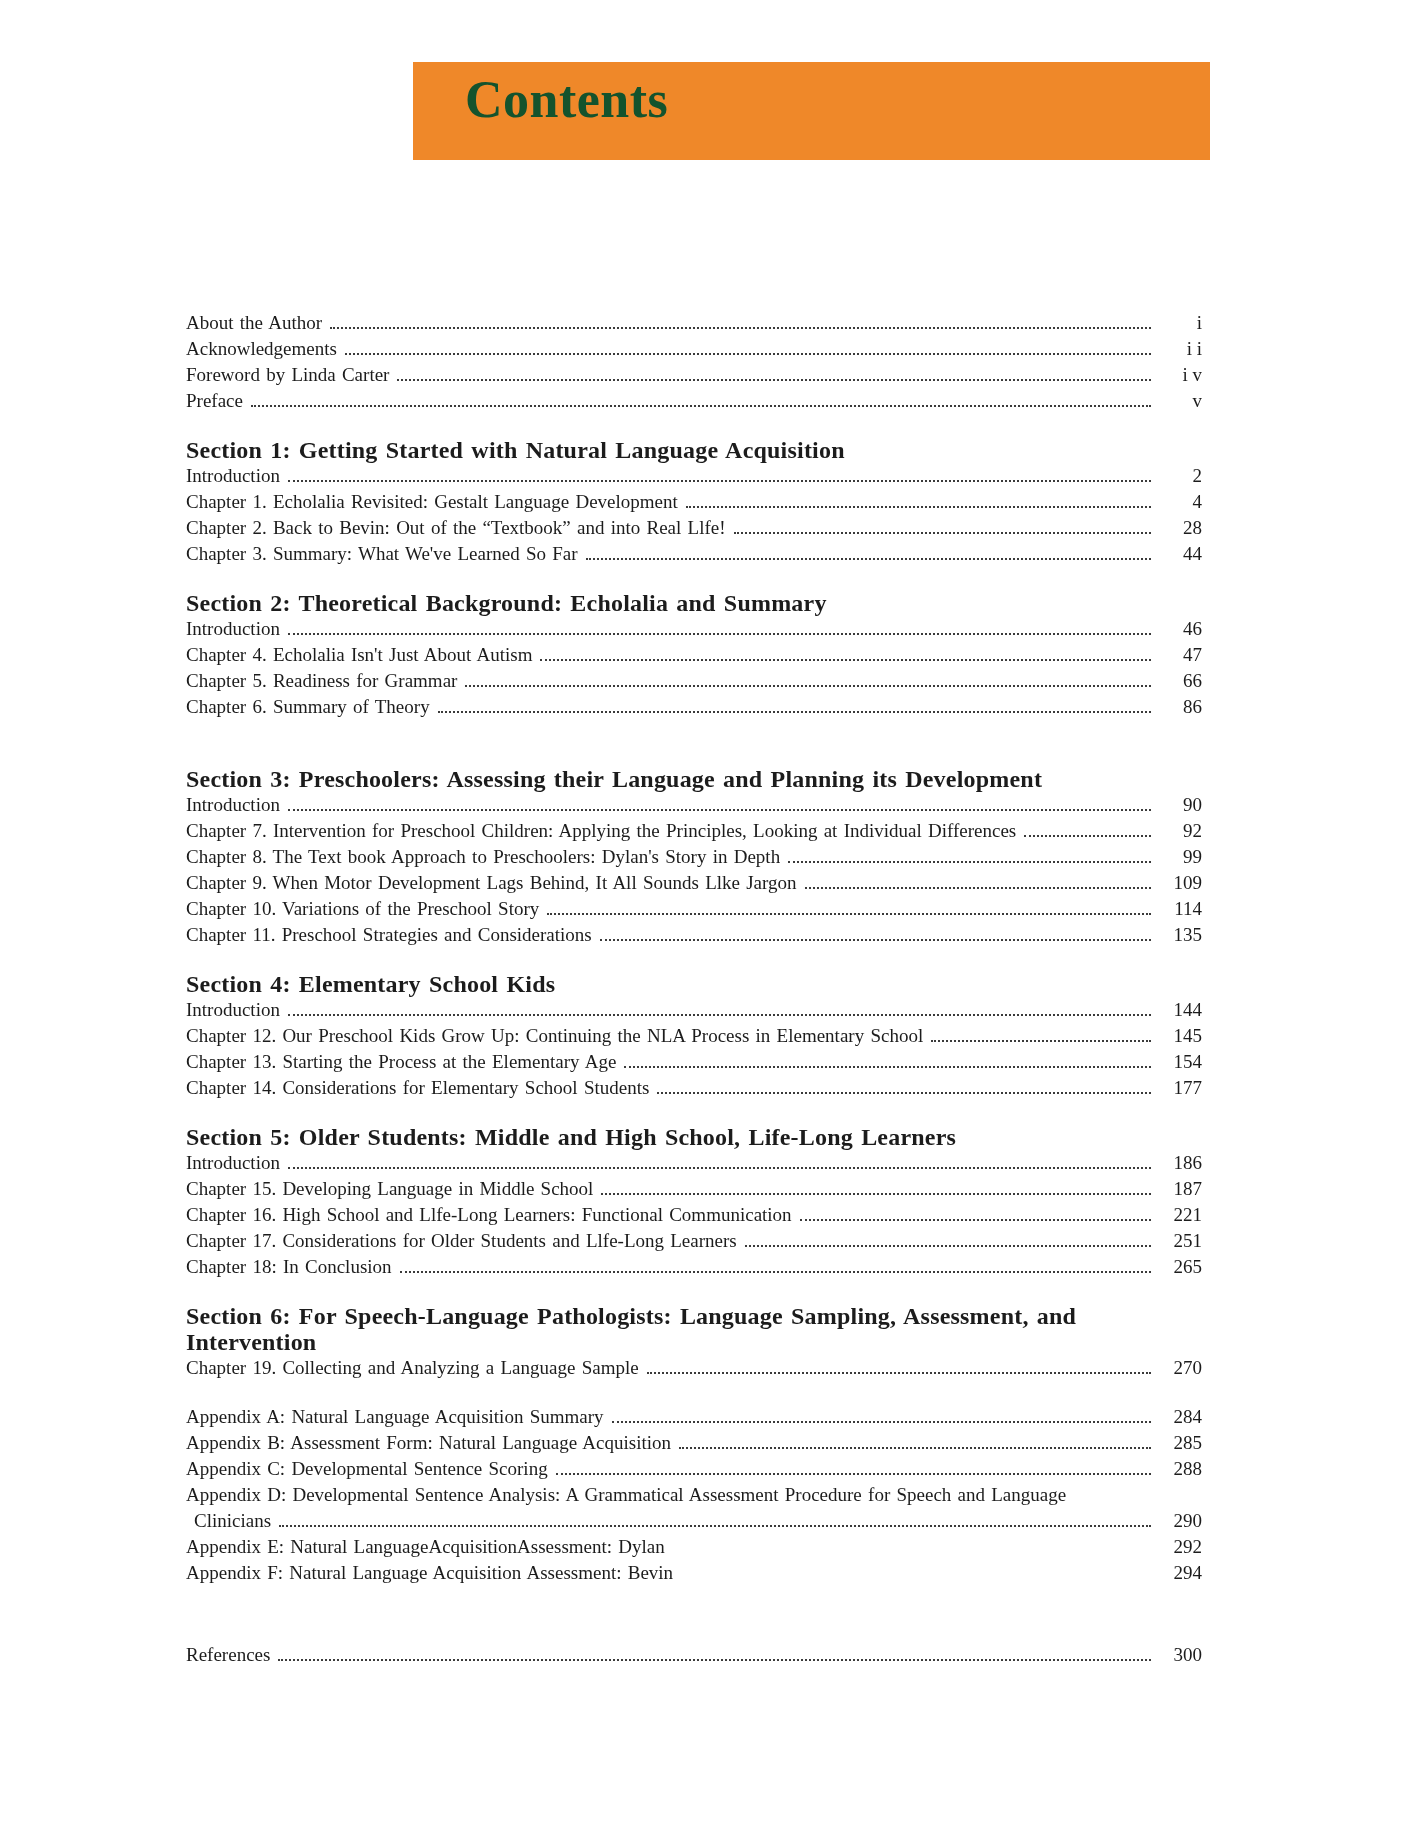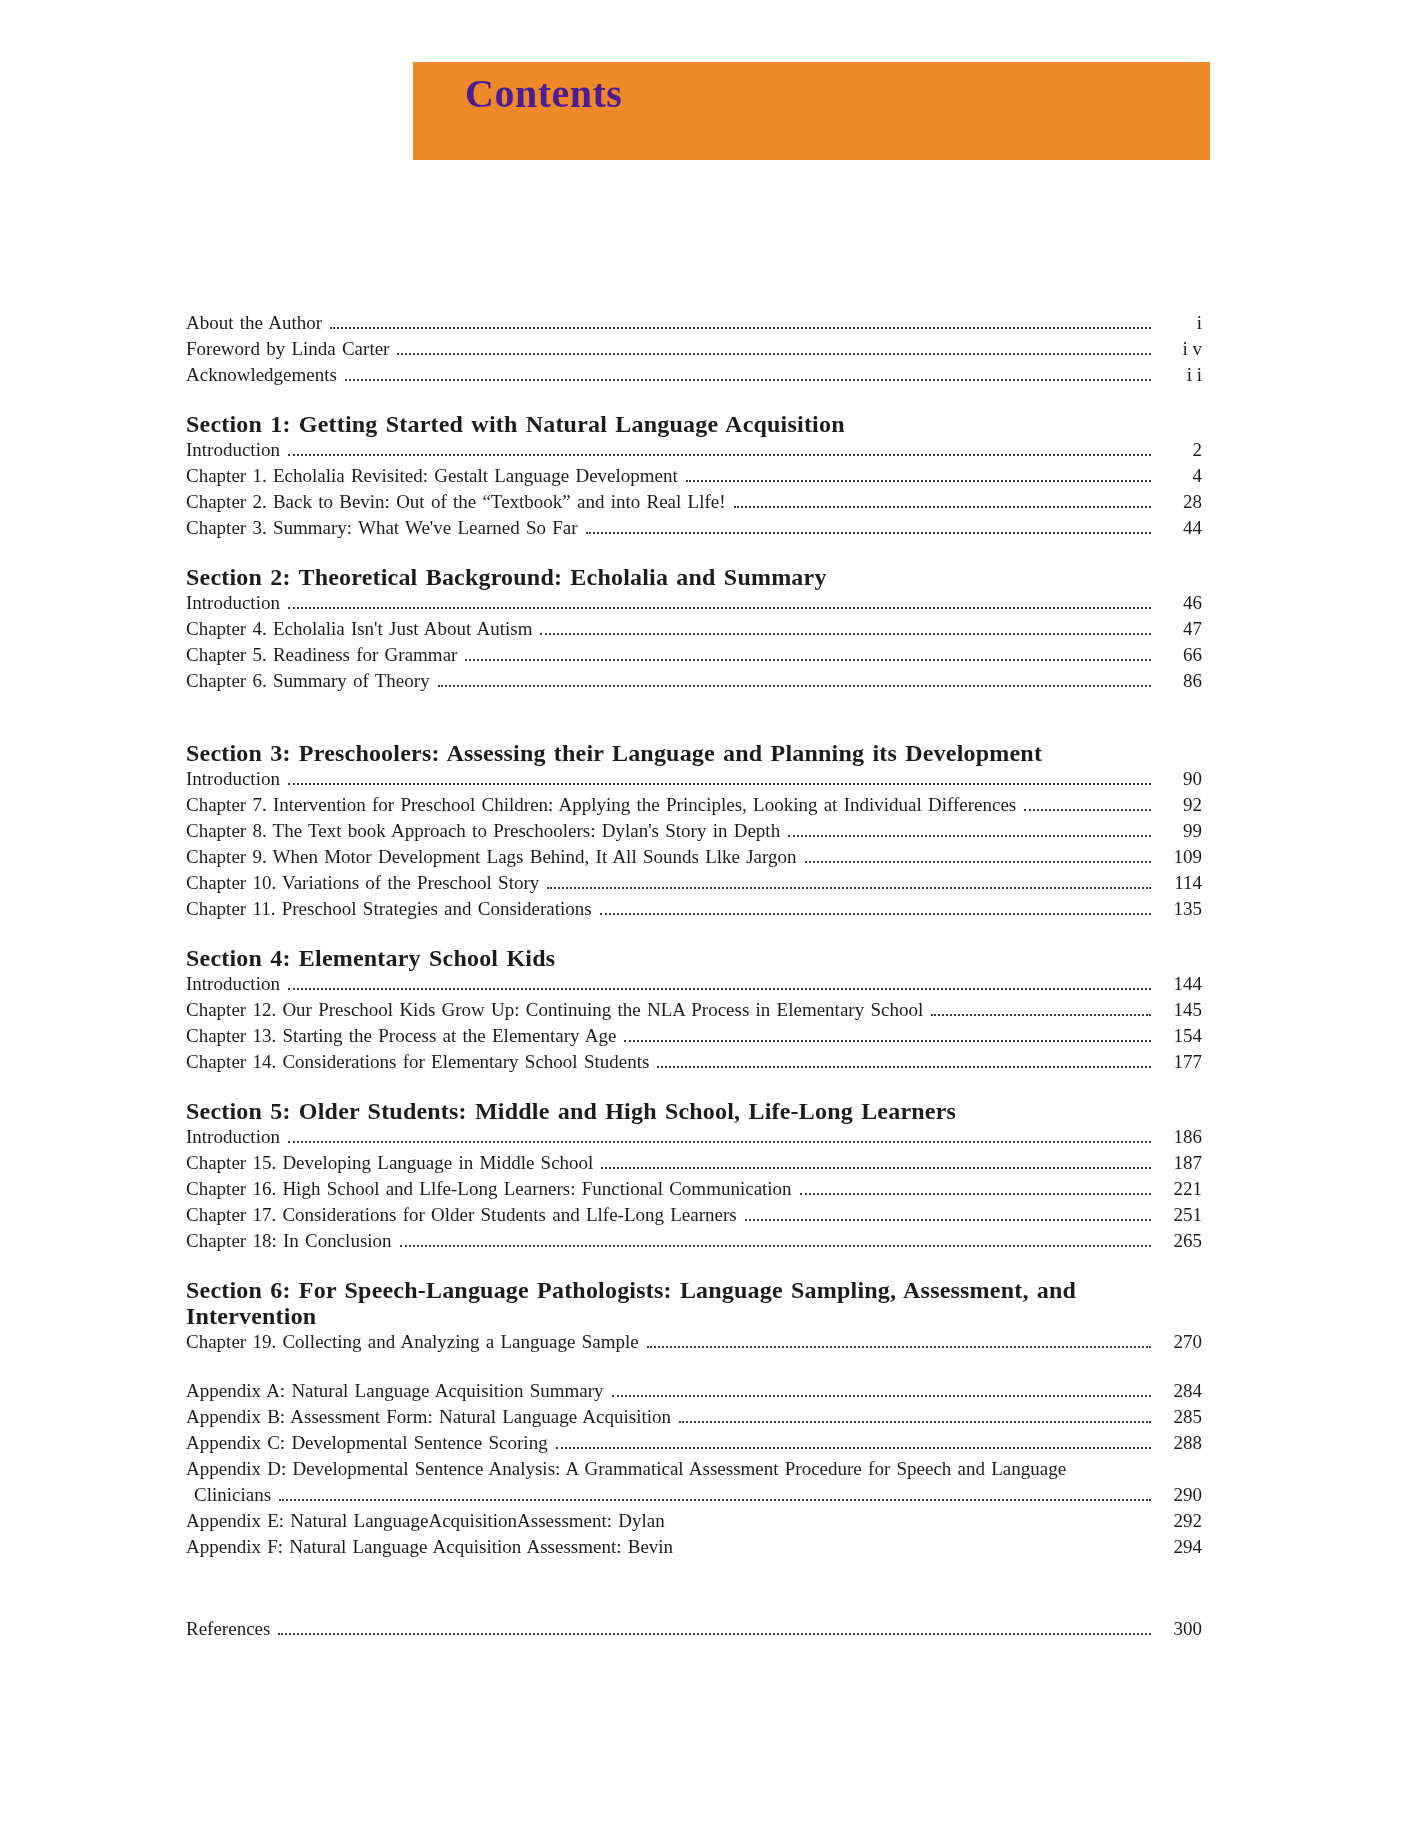--- a/index.html
+++ b/index.html
@@ -16,23 +16,23 @@
   .banner {
     position: absolute;
     left: 413px;
     top: 62px;
     width: 797px;
     height: 98px;
   }
   .banner-title {
     margin: 0;
     padding: 8px 0 0 52px;
-    font-size: 40px;
+    font-size: 52px;
     font-weight: bold;
-    color: #4c1d95;
+    color: #14532d;
     letter-spacing: 0.5px;
   }
 
   
   .toc {
     position: absolute;
     left: 186px;
     top: 310px;
     width: 1016px;
   }
@@ -79,28 +79,33 @@
   </header>
 
   <main class="toc" id="toc">
       <section class="group">
         <div class="row">
           <span class="label">About the Author</span>
           <span class="dots"></span>
           <span class="pagenum">i</span>
         </div>
         <div class="row">
+          <span class="label">Acknowledgements</span>
+          <span class="dots"></span>
+          <span class="pagenum">i i</span>
+        </div>
+        <div class="row">
           <span class="label">Foreword by Linda Carter</span>
           <span class="dots"></span>
           <span class="pagenum">i v</span>
         </div>
         <div class="row">
-          <span class="label">Acknowledgements</span>
-          <span class="dots"></span>
-          <span class="pagenum">i i</span>
+          <span class="label">Preface</span>
+          <span class="dots"></span>
+          <span class="pagenum">v</span>
         </div>
       </section>
       <section class="group">
         <div class="section-heading">Section 1: Getting Started with Natural Language Acquisition</div>
         <div class="row">
           <span class="label">Introduction</span>
           <span class="dots"></span>
           <span class="pagenum">2</span>
         </div>
         <div class="row">

